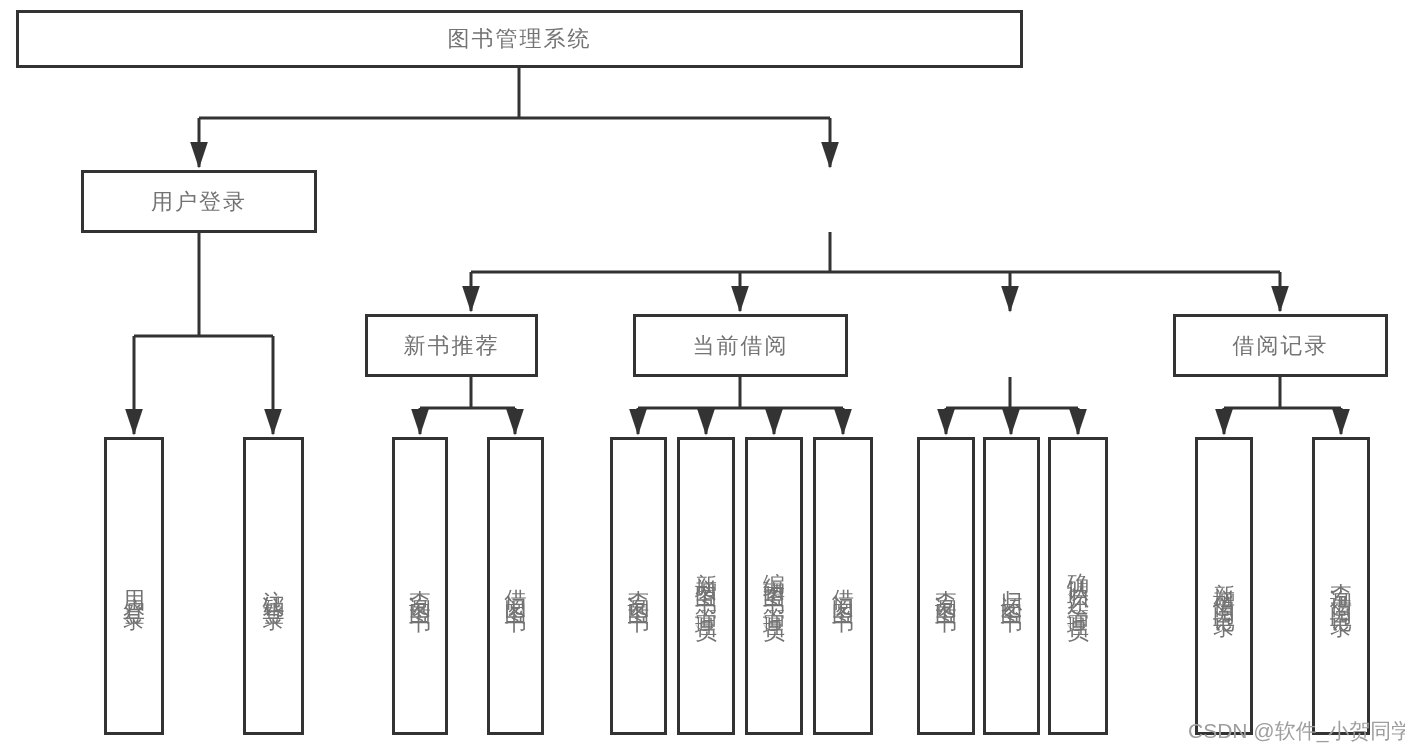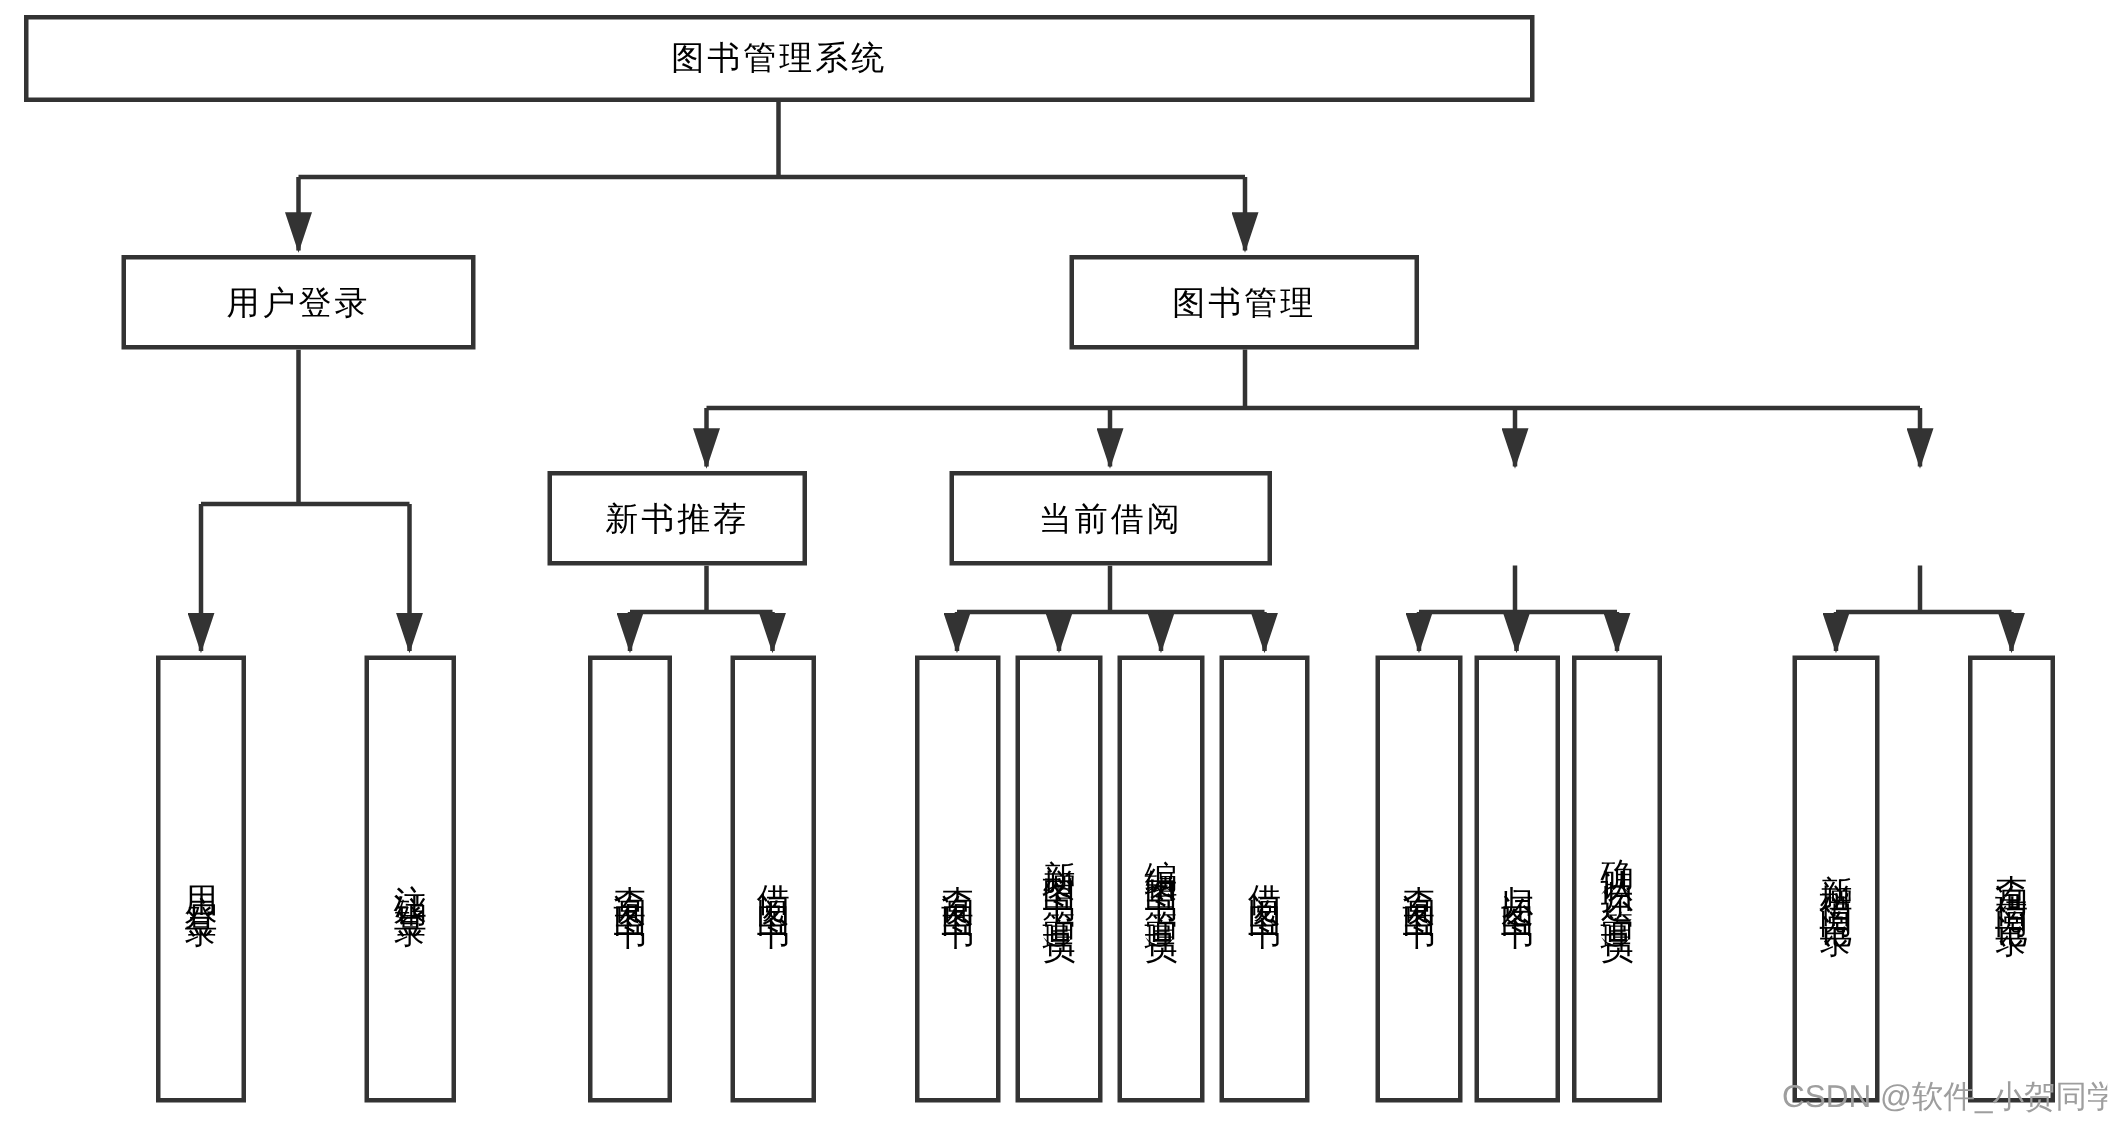--- a/index.html
+++ b/index.html
@@ -17,21 +17,21 @@
     pointer-events: none;
   }
   .box {
     position: absolute;
     box-sizing: border-box;
     border: 3px solid #333333;
     background: #ffffff;
     display: flex;
     align-items: center;
     justify-content: center;
-    color: #000000;
+    color: #737373;
   }
   .h-label {
     font-size: 22px;
     letter-spacing: 2px;
     white-space: nowrap;
   }
   .v-label {
     writing-mode: vertical-rl;
     text-orientation: mixed;
     font-size: 22px;
@@ -97,29 +97,29 @@
     </g>
   </svg>
 
   <div class="box" style="left:16px;top:10px;width:1007px;height:58px">
     <span class="h-label">图书管理系统</span>
   </div>
 
   <div class="box" style="left:81px;top:170px;width:236px;height:63px">
     <span class="h-label">用户登录</span>
   </div>
-  <div class="box" style="left:713px;top:170px;width:233px;height:63px">
-    <span class="h-label">图书管理</span>
-  </div>
 
   <div class="box" style="left:365px;top:314px;width:173px;height:63px">
     <span class="h-label">新书推荐</span>
   </div>
   <div class="box" style="left:633px;top:314px;width:215px;height:63px">
     <span class="h-label">当前借阅</span>
+  </div>
+  <div class="box" style="left:1173px;top:314px;width:215px;height:63px">
+    <span class="h-label">借阅记录</span>
   </div>
 
   <div class="box" style="left:104px;top:437px;width:60px;height:298px">
     <span class="v-label">用户登录</span>
   </div>
   <div class="box" style="left:243px;top:437px;width:61px;height:298px">
     <span class="v-label">注销登录</span>
   </div>
 
   <div class="box" style="left:392px;top:437px;width:56px;height:298px">

